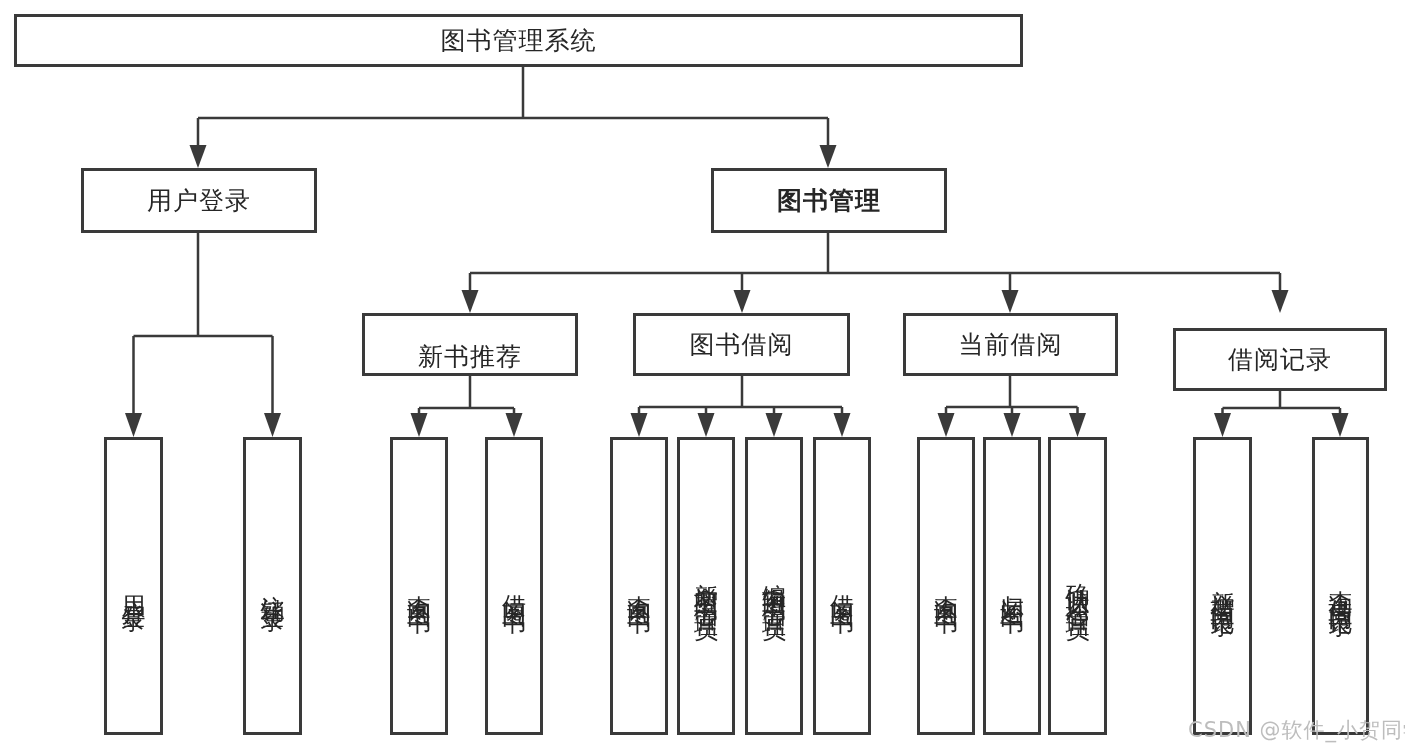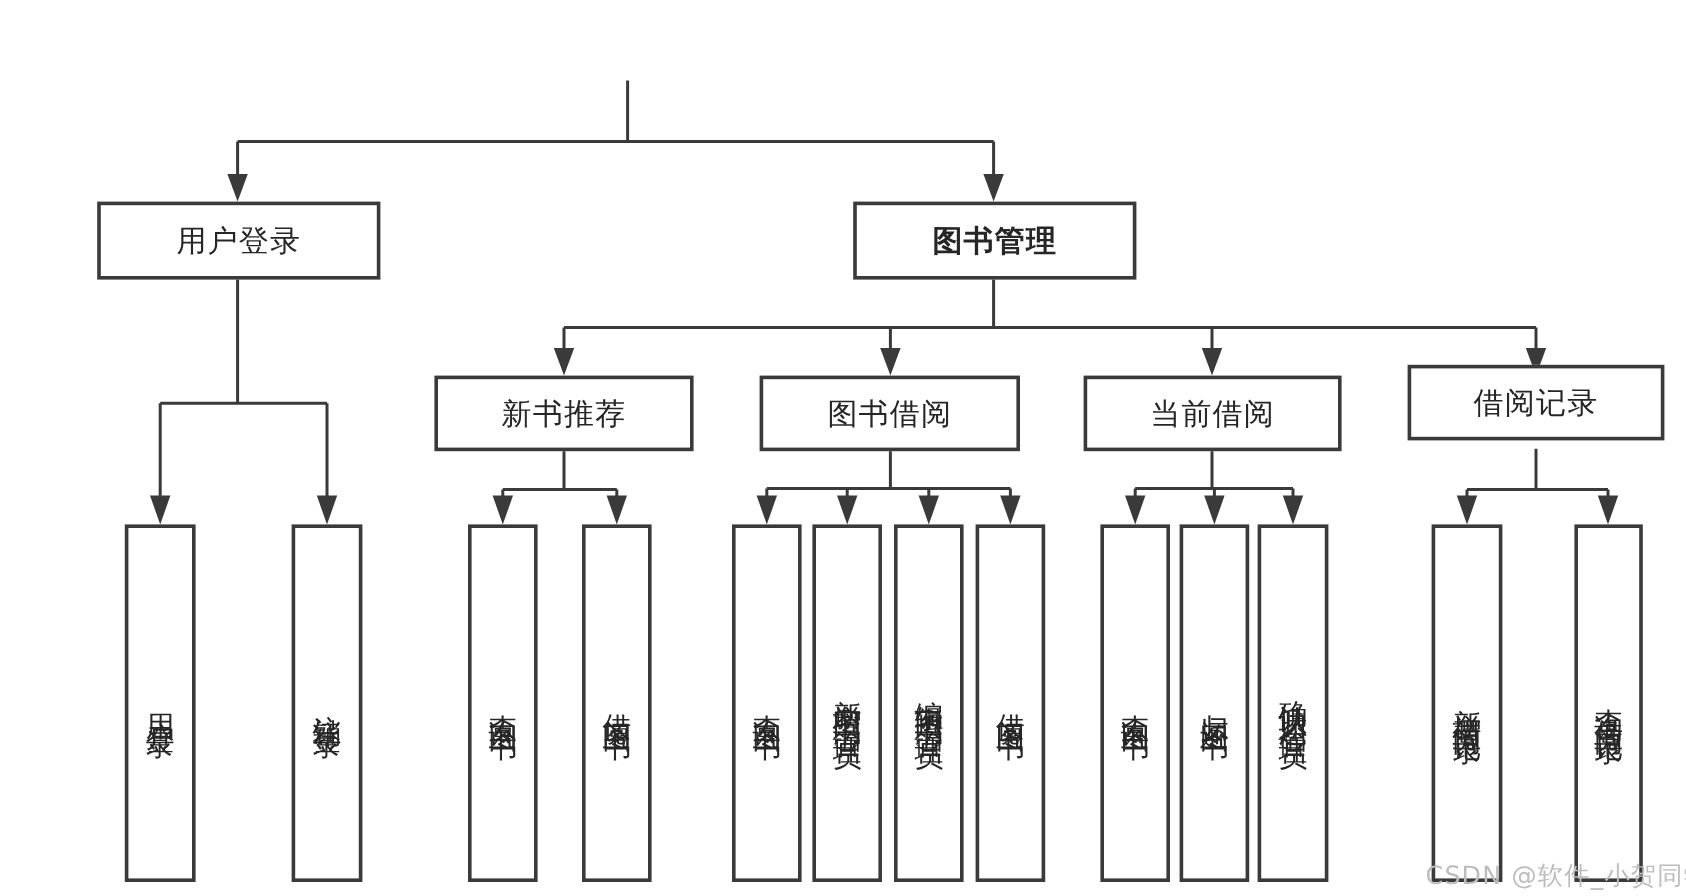--- a/index.html
+++ b/index.html
@@ -91,38 +91,41 @@
       <polygon points="774,437 765.5,413 782.5,413"></polygon>
       <polygon points="842,437 833.5,413 850.5,413"></polygon>
       <polygon points="946,437 937.5,413 954.5,413"></polygon>
       <polygon points="1012,437 1003.5,413 1020.5,413"></polygon>
       <polygon points="1077.5,437 1069,413 1086,413"></polygon>
       <polygon points="1222.5,437 1214,413 1231,413"></polygon>
       <polygon points="1340,437 1331.5,413 1348.5,413"></polygon>
     </g>
   </svg>
 
+  <div class="hbox" style="left:14px;top:14px;width:1009px;height:53px;">
+    <span>图书管理系统</span>
+  </div>
 
   <div class="hbox" style="left:81px;top:168px;width:236px;height:65px;">
     <span>用户登录</span>
   </div>
   <div class="hbox" style="left:711px;top:168px;width:236px;height:65px;font-weight:bold;">
     <span>图书管理</span>
   </div>
 
-  <div class="hbox" style="left:362px;top:313px;width:216px;height:63px;">
+  <div class="hbox" style="left:362px;top:313px;width:216px;height:63px;align-items:flex-end;">
     <span>新书推荐</span>
   </div>
   <div class="hbox" style="left:633px;top:313px;width:217px;height:63px;">
     <span>图书借阅</span>
   </div>
   <div class="hbox" style="left:903px;top:313px;width:215px;height:63px;font-family:Liberation Mono, monospace;">
     <span>当前借阅</span>
   </div>
-  <div class="hbox" style="left:1173px;top:304px;width:214px;height:63px;">
+  <div class="hbox" style="left:1173px;top:328px;width:214px;height:63px;">
     <span>借阅记录</span>
   </div>
 
   <div class="vbox" style="left:104px;width:59px;">
     <span class="vtext">用户登录</span>
   </div>
   <div class="vbox" style="left:243px;width:59px;">
     <span class="vtext">注销登录</span>
   </div>
 

